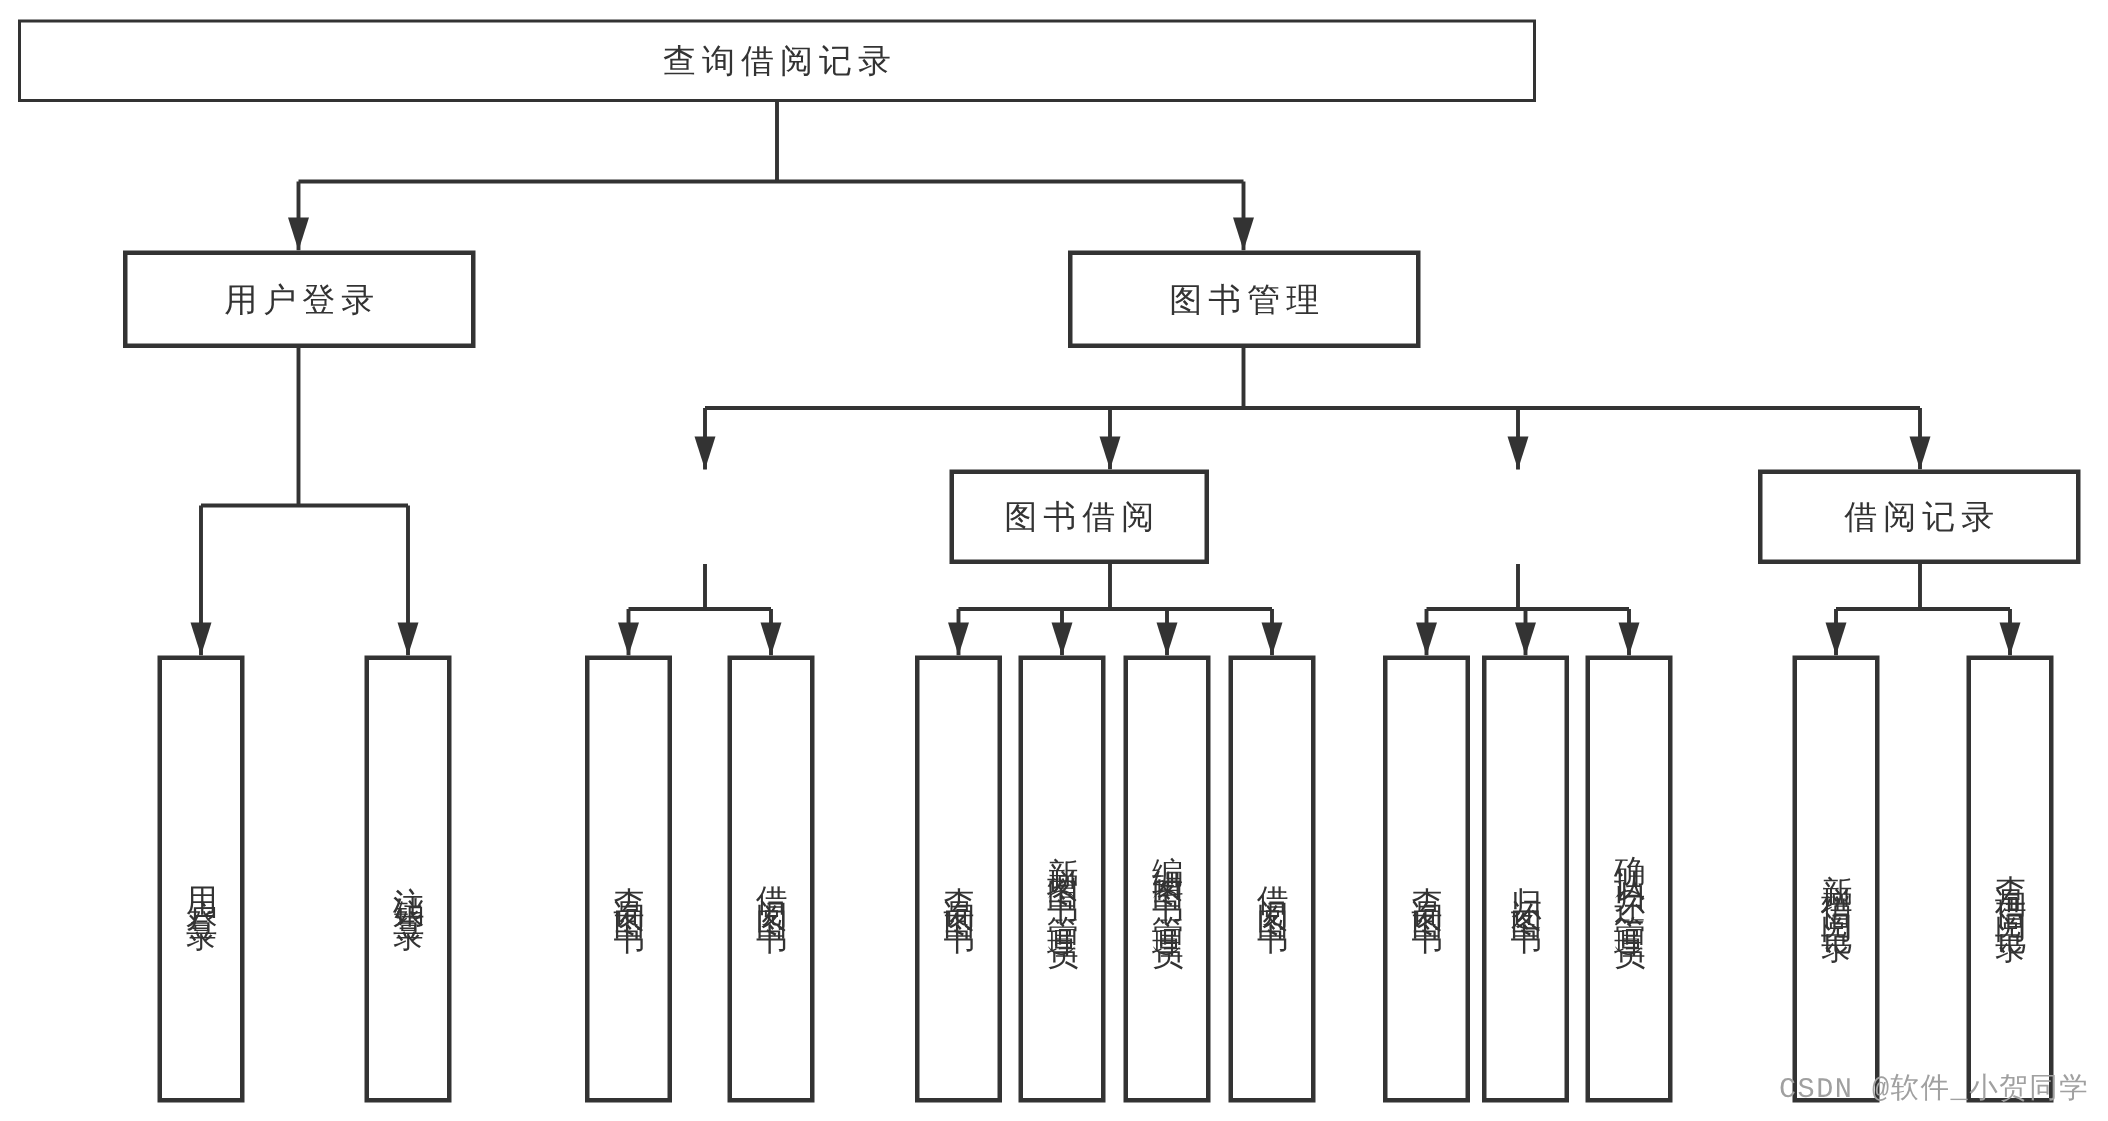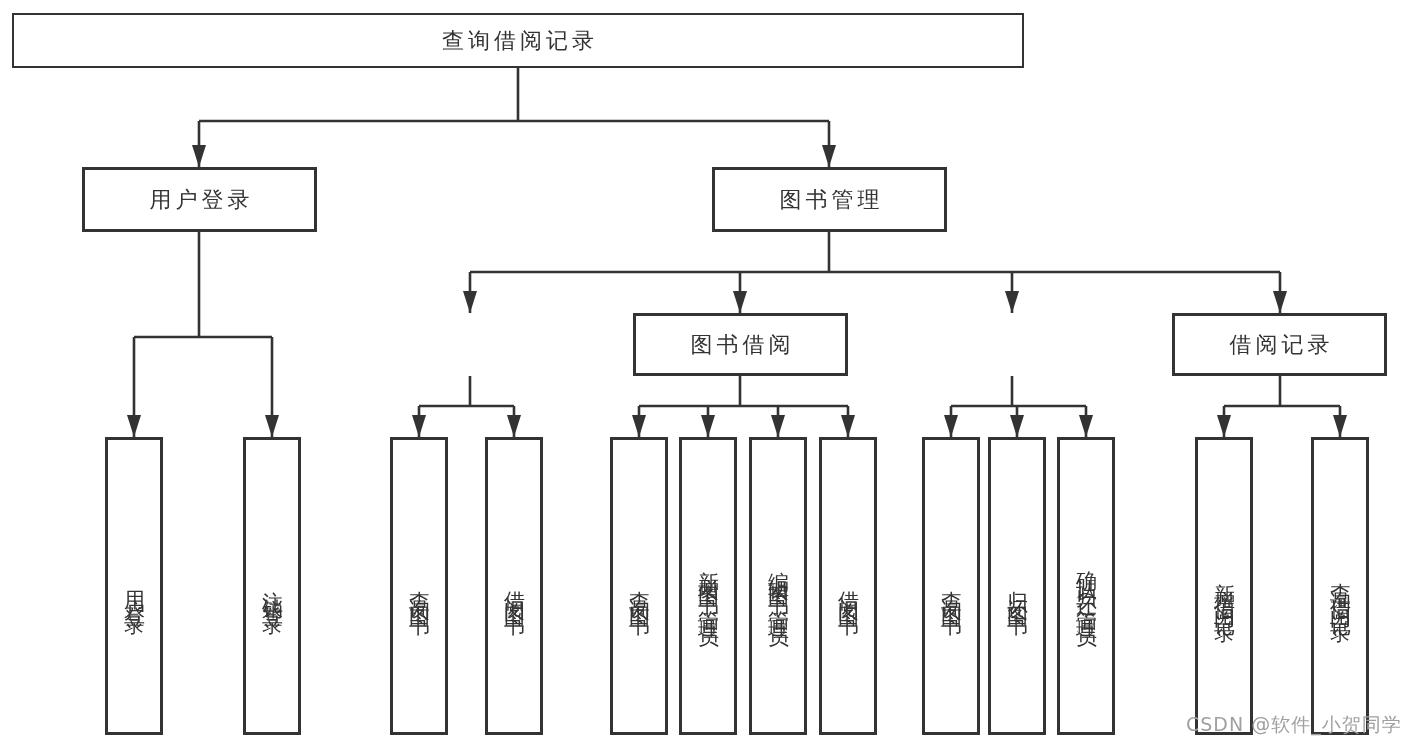--- a/index.html
+++ b/index.html
@@ -56,20 +56,21 @@
     white-space: nowrap;
   }
   .watermark {
     position: absolute;
     left: 1186px; top: 712px;
     font-size: 19px;
     letter-spacing: 1px;
     color: var(--wm-color);
     z-index: 5;
     white-space: nowrap;
+    font-family: Liberation Mono, monospace;
   }
 </style>
 </head>
 <body>
 
 <div class="stage">
 
   <svg class="connectors" viewBox="0 0 1405 747" xmlns="http://www.w3.org/2000/svg">
 
     <g>
@@ -124,21 +125,21 @@
     <span class="h-label">查询借阅记录</span>
   </div>
 
   <div class="box" style="left:82px; top:167px; width:235px; height:65px">
     <span class="h-label">用户登录</span>
   </div>
   <div class="box" style="left:712px; top:167px; width:235px; height:65px">
     <span class="h-label">图书管理</span>
   </div>
 
-  <div class="box" style="left:633px; top:313px; width:215px; height:63px">
+  <div class="box" style="left:633px; top:313px; width:173px; height:63px">
     <span class="h-label">图书借阅</span>
   </div>
   <div class="box" style="left:1172px; top:313px; width:215px; height:63px">
     <span class="h-label">借阅记录</span>
   </div>
 
   <div class="box leaf" style="left:105px">
     <span class="v-label">用户登录</span>
   </div>
   <div class="box leaf" style="left:243px">

